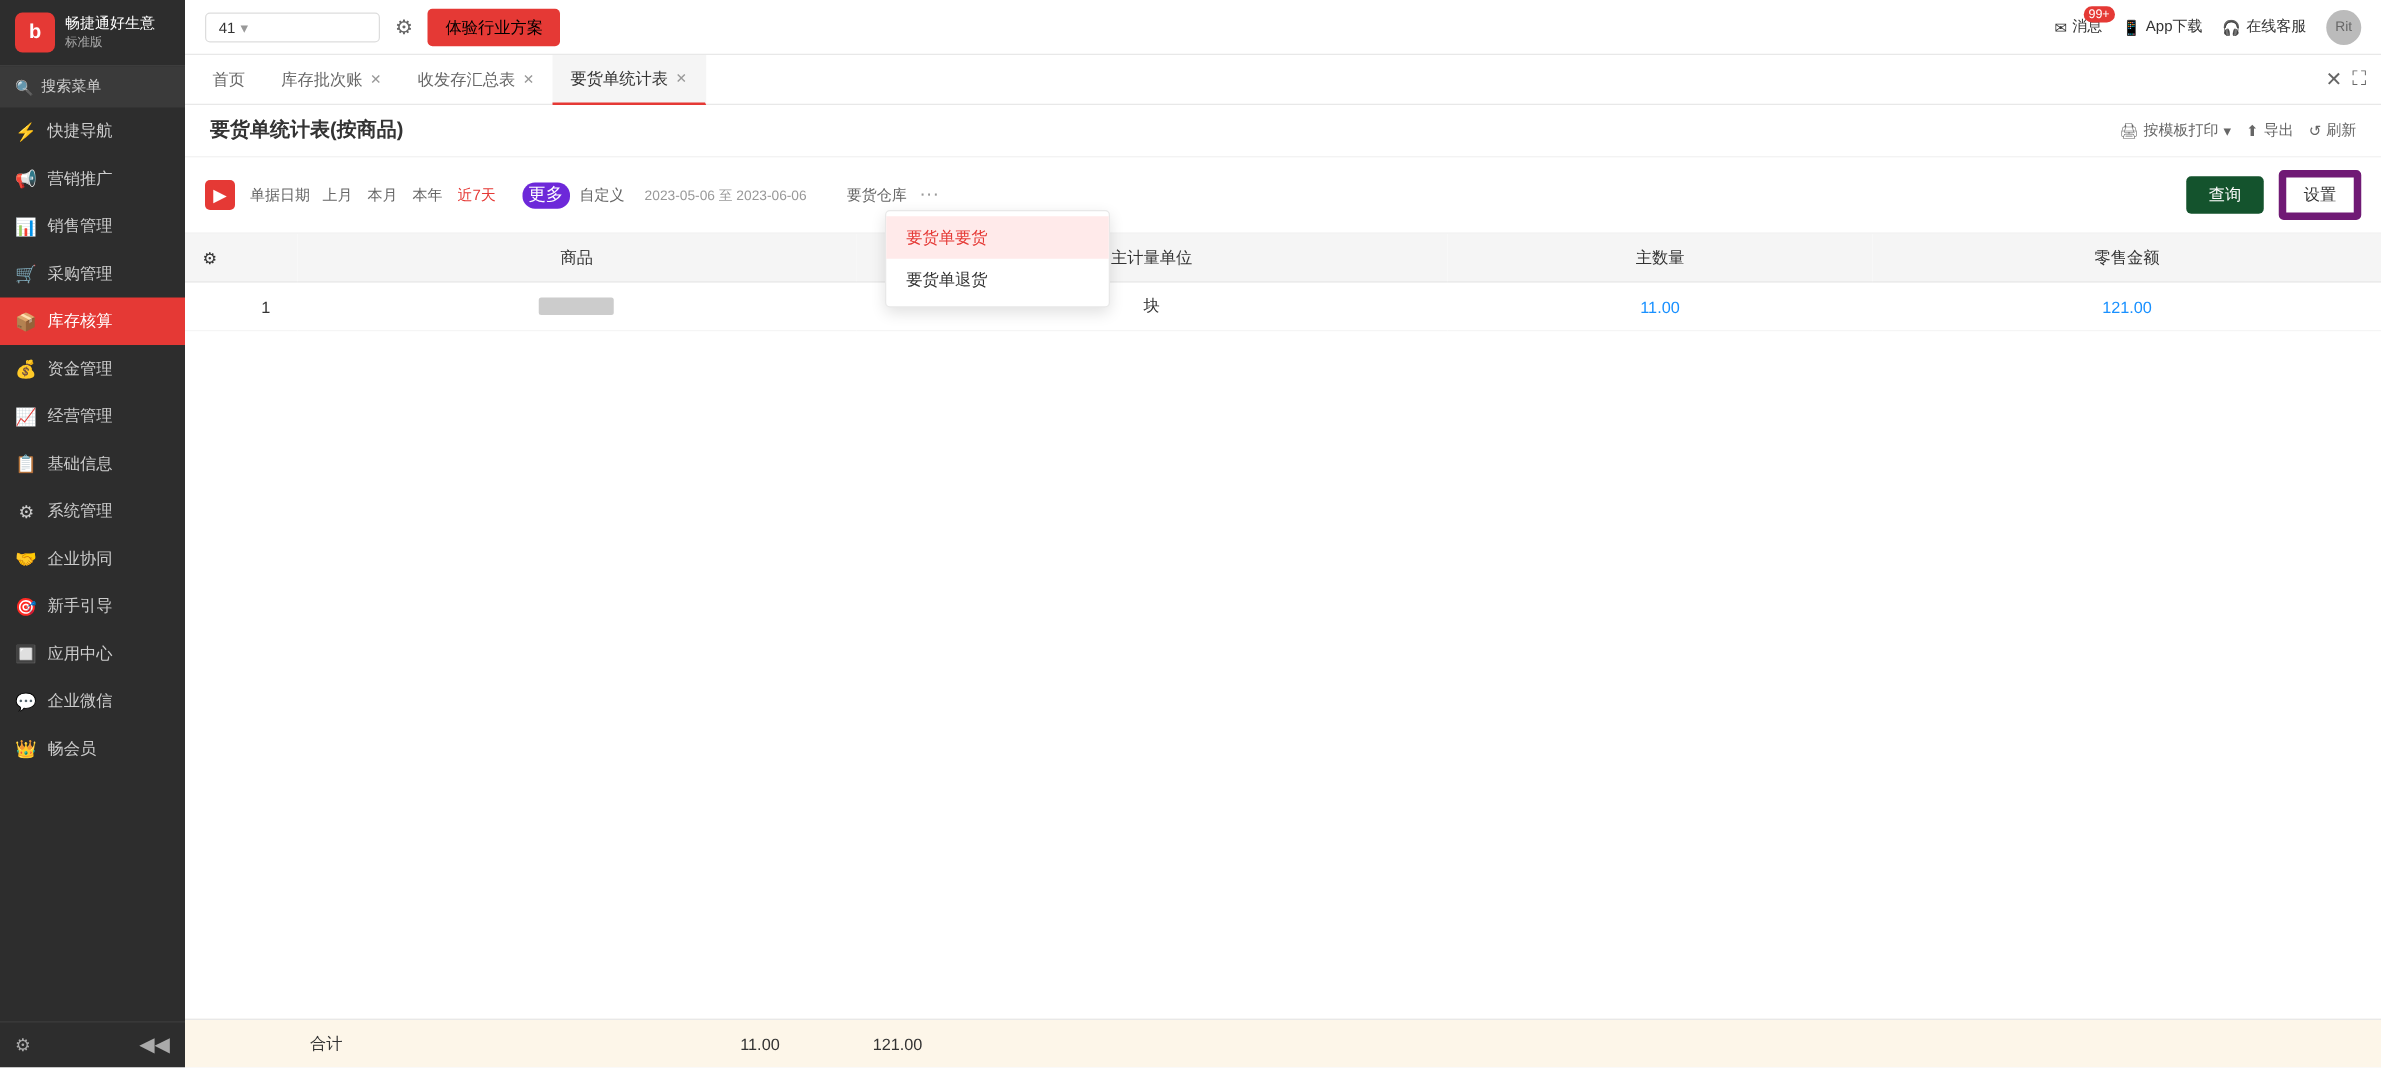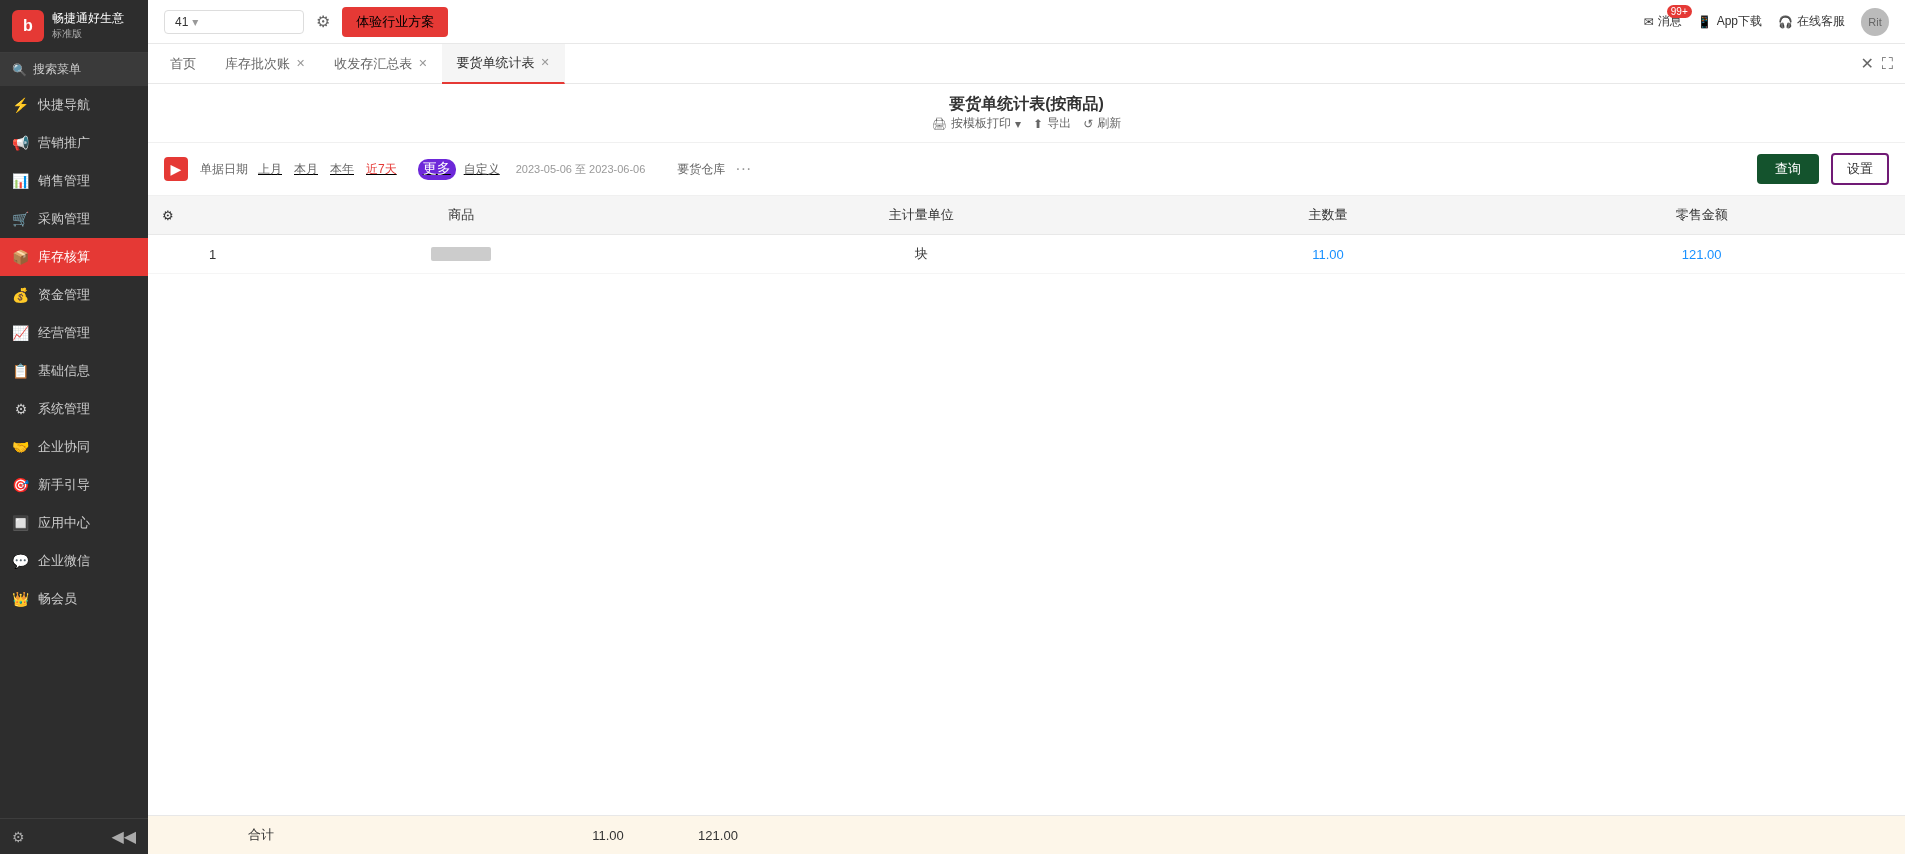--- a/index.html
+++ b/index.html
@@ -119,21 +119,20 @@
     .tabs-controls { margin-left: auto; display: flex; align-items: center; padding-right: 12px; gap: 8px; }
     .tab-ctrl-btn { font-size: 16px; color: #666; cursor: pointer; }
 
     
     .page-header {
       background: #fff;
       padding: 10px 20px;
       display: flex; align-items: center; justify-content: space-between;
       border-bottom: 1px solid #f0f0f0;
       flex-shrink: 0;
-      flex-direction: column;
     }
     .page-title { font-size: 16px; font-weight: bold; color: #333; }
     .page-actions { display: flex; align-items: center; gap: 12px; }
     .page-action-btn { display: flex; align-items: center; gap: 4px; font-size: 12px; color: #666; cursor: pointer; }
 
     
     .filter-bar {
       background: #fff;
       padding: 10px 16px;
       display: flex; align-items: center; gap: 12px;
@@ -143,21 +142,21 @@
     }
     .filter-expand-btn {
       width: 24px; height: 24px;
       background: #e53935; color: #fff;
       border-radius: 4px;
       display: flex; align-items: center; justify-content: center;
       cursor: pointer; font-size: 14px; flex-shrink: 0;
     }
     .filter-group { display: flex; align-items: center; gap: 6px; }
     .filter-label { font-size: 12px; color: #666; white-space: nowrap; }
-    .date-shortcuts { display: flex; gap: 4px; text-decoration: underline; }
+    .date-shortcuts { display: flex; gap: 4px; }
     .date-btn {
       font-size: 12px; color: #666; cursor: pointer; padding: 2px 4px;
       border-radius: 3px;
     }
     .date-btn.active-date { color: #e53935; }
     .date-badge {
       background: #6d28d9; color: #fff; font-size: 14px;
       padding: 1px 5px; border-radius: 10px; cursor: pointer; margin-left: 13px;
     }
     .date-range { font-size: 11px; color: #999; }
@@ -170,21 +169,21 @@
     }
     .filter-select-arrow { color: #e53935; font-size: 12px; }
     .filter-warehouse-group { display: flex; align-items: center; gap: 6px; margin-left: 20px; }
     .filter-more-btn { color: #999; font-size: 16px; cursor: pointer; margin-left: 4px; }
     .query-btn {
       background: #14532d; color: #fff; border: none;
       border-radius: 4px; padding: 6px 18px; font-size: 13px;
       cursor: pointer; margin-left: auto; font-family: inherit;
     }
     .settings-btn {
-      background: #fff; color: #333; border: 2px solid #701a75;
+      background: #fff; color: #333; border: 6px solid #701a75;
       border-radius: 4px; padding: 5px 14px; font-size: 13px;
       cursor: pointer; font-family: inherit;
     }
 
     
     .dropdown-menu {
       position: absolute;
       top: 42px;
       left: 560px;
       background: #fff;
@@ -410,20 +409,24 @@
 
 
     <div class="filter-warehouse-group">
       <span class="filter-label">要货仓库</span>
       <span class="filter-more-btn">···</span>
     </div>
 
     <button class="query-btn">查询</button>
     <button class="settings-btn">设置</button>
 
+    <div class="dropdown-menu">
+      <div class="dropdown-item selected">要货单要货</div>
+      <div class="dropdown-item">要货单退货</div>
+    </div>
   </div>
 
   <div class="table-area">
     <table class="data-table">
       <thead>
         <tr>
           <th class="col-settings">⚙</th>
           <th class="col-no"></th>
           <th>商品</th>
           <th>主计量单位</th>

